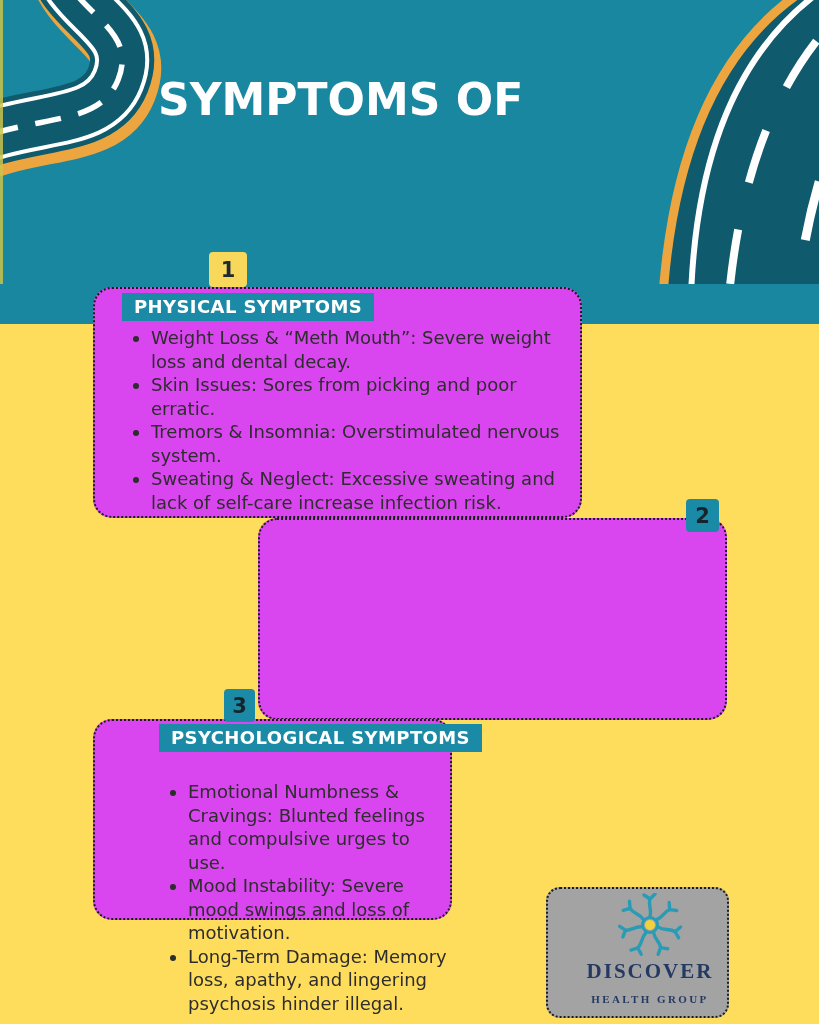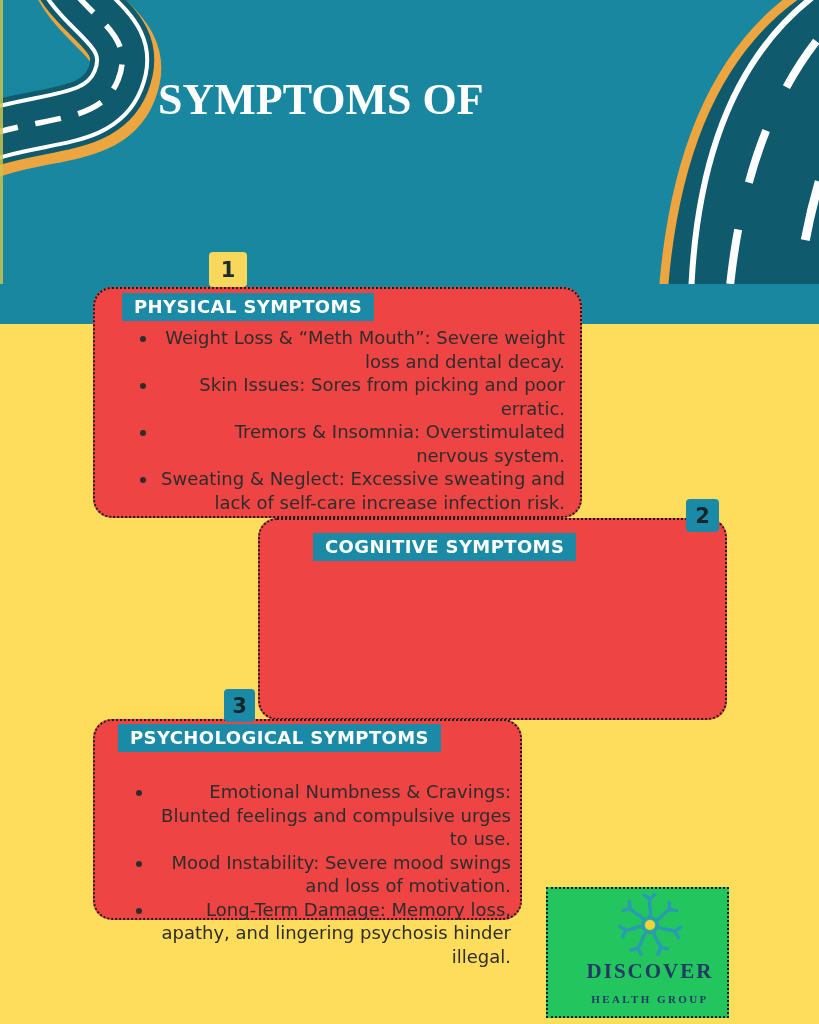--- a/index.html
+++ b/index.html
@@ -4,21 +4,21 @@
 <style>
   html,body { margin:0; padding:0; background:#ffffff; }
   .poster {
     position:relative; width:819px; height:1024px; overflow:hidden;
     background:#ffdd5c;
     font-family:"DejaVu Sans", sans-serif;
   }
   
   .header {
     position:absolute; left:0; top:0; width:819px; height:324px;
-    background:#1a87a0; overflow:hidden;font-family:Liberation Serif, serif;
+    background:#1a87a0; overflow:hidden;
   }
   .road-left { position:absolute; left:0; top:0; }
   .road-right { position:absolute; right:0; top:0; }
   .edge-stripe {
     position:absolute; left:0; top:0; width:3px; height:284px;
     background:#c9c34b; opacity:.85;
   }
   .title {
     position:absolute; left:158px; top:72px; margin:0;
     color:#ffffff; font-size:44px; font-weight:bold; line-height:55px;
@@ -29,43 +29,43 @@
     position:absolute; z-index:6;
     display:flex; align-items:center; justify-content:center;
     font-weight:bold; font-size:21px; color:#1d2a32;
     border-radius:4px;
   }
   .badge-1 { left:209px; top:252px; width:38px; height:35px; background:#f7d85b; }
   .badge-2 { left:686px; top:499px; width:33px; height:33px; background:#1b8aa6; color:#16242c; }
   .badge-3 { left:224px; top:689px; width:31px; height:33px; background:#1b8aa6; color:#16242c; }
   
   .card {
-    position:absolute; z-index:2; background:#ef4444;
+    position:absolute; z-index:2; background:#d946ef;
     border:2px dotted #1c1c1c; border-radius:19px; box-sizing:border-box;
   }
   .card-1 { left:93px;  top:287px; width:489px; height:231px; }
   .card-2 { left:258px; top:518px; width:469px; height:202px; }
-  .card-3 { left:93px;  top:719px; width:429px; height:201px; }
+  .card-3 { left:93px;  top:719px; width:359px; height:201px;padding-left:41px; }
   .bar {
     display:table; background:#1b8aa6; color:#ffffff;
     font-weight:bold; font-size:18px; letter-spacing:.4px;
     padding:3px 12px 4px 12px; white-space:nowrap;
   }
   .card-1 .bar { margin:4px 0 0 27px; }
   .card-2 .bar { margin:13px 0 0 53px; }
   .card-3 .bar { margin:3px 0 0 23px; }
-  .card ul { list-style:disc; margin:7px; padding:0 8px 0 56px; color:#2d2d2d;text-align:right; }
+  .card ul { list-style:disc; margin:0; padding:0 8px 0 56px; color:#2d2d2d; }
   .card li { font-size:18px; line-height:23.5px; }
   .card-1 ul { margin-top:5px; }
   .card-2 ul { margin-top:17px; padding-left:54px; }
   .card-3 ul { margin-top:28px; padding-left:52px; padding-right:2px; }
   
   .logo-card {
     position:absolute; left:546px; top:887px; width:183px; height:131px;
-    background:#22c55e; border:2px dotted #1c1c1c; border-radius:0;
+    background:#a3a3a3; border:2px dotted #1c1c1c; border-radius:14px;
     box-sizing:border-box; z-index:2; text-align:center;padding-left:25px;
   }
   .logo-icon { margin-top:4px; }
   .brand-name {
     font-family:"Liberation Serif", serif; font-weight:bold;
     color:#253a63; font-size:21px; letter-spacing:2px; line-height:20px;
   }
   .brand-sub {
     font-family:"Liberation Serif", serif; font-weight:bold;
     color:#253a63; font-size:11px; letter-spacing:2.4px; margin-top:12px;
@@ -113,21 +113,20 @@
     <div class="bar">PHYSICAL SYMPTOMS</div>
     <ul>
       <li>Weight Loss &amp; “Meth Mouth”: Severe weight loss and dental decay.</li>
       <li>Skin Issues: Sores from picking and poor erratic.</li>
       <li>Tremors &amp; Insomnia: Overstimulated nervous system.</li>
       <li>Sweating &amp; Neglect: Excessive sweating and lack of self-care increase infection risk.</li>
     </ul>
   </section>
 
   <section class="card card-2">
-    <div class="bar">COGNITIVE SYMPTOMS</div>
   </section>
 
   <section class="card card-3">
     <div class="bar">PSYCHOLOGICAL SYMPTOMS</div>
     <ul>
       <li>Emotional Numbness &amp; Cravings: Blunted feelings and compulsive urges to use.</li>
       <li>Mood Instability: Severe mood swings and loss of motivation.</li>
       <li>Long-Term Damage: Memory loss, apathy, and lingering psychosis hinder illegal.</li>
     </ul>
   </section>

